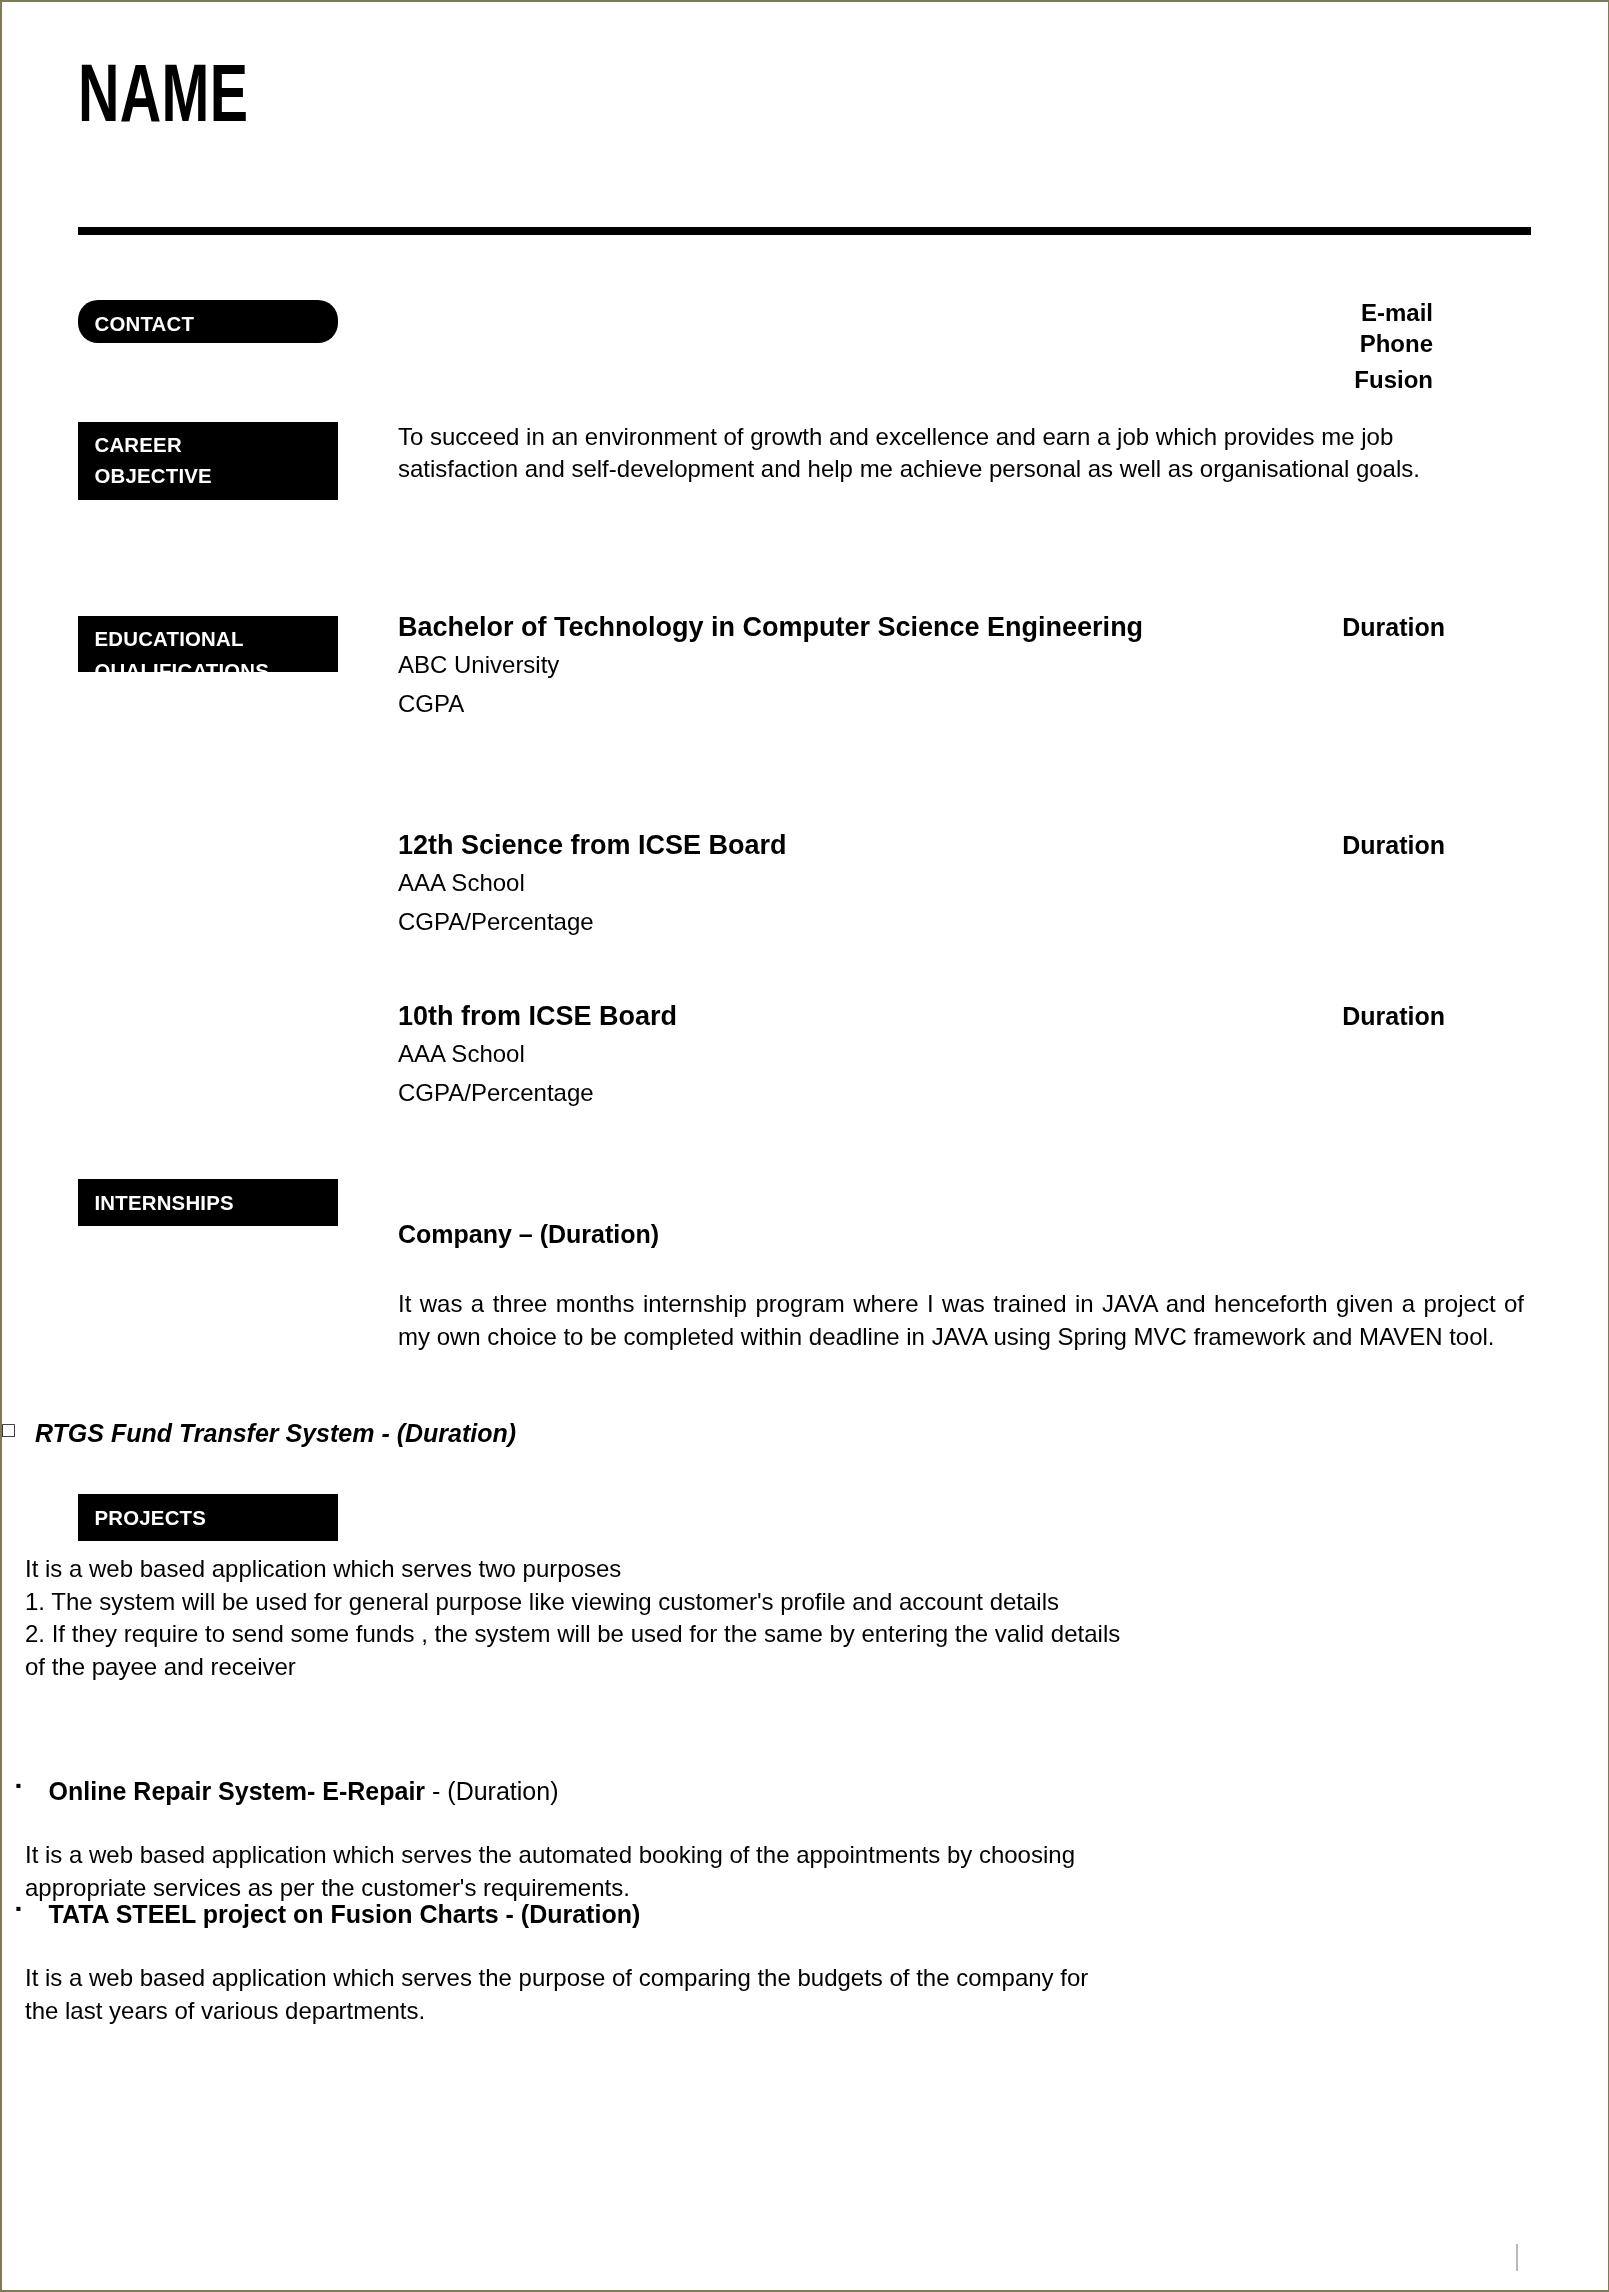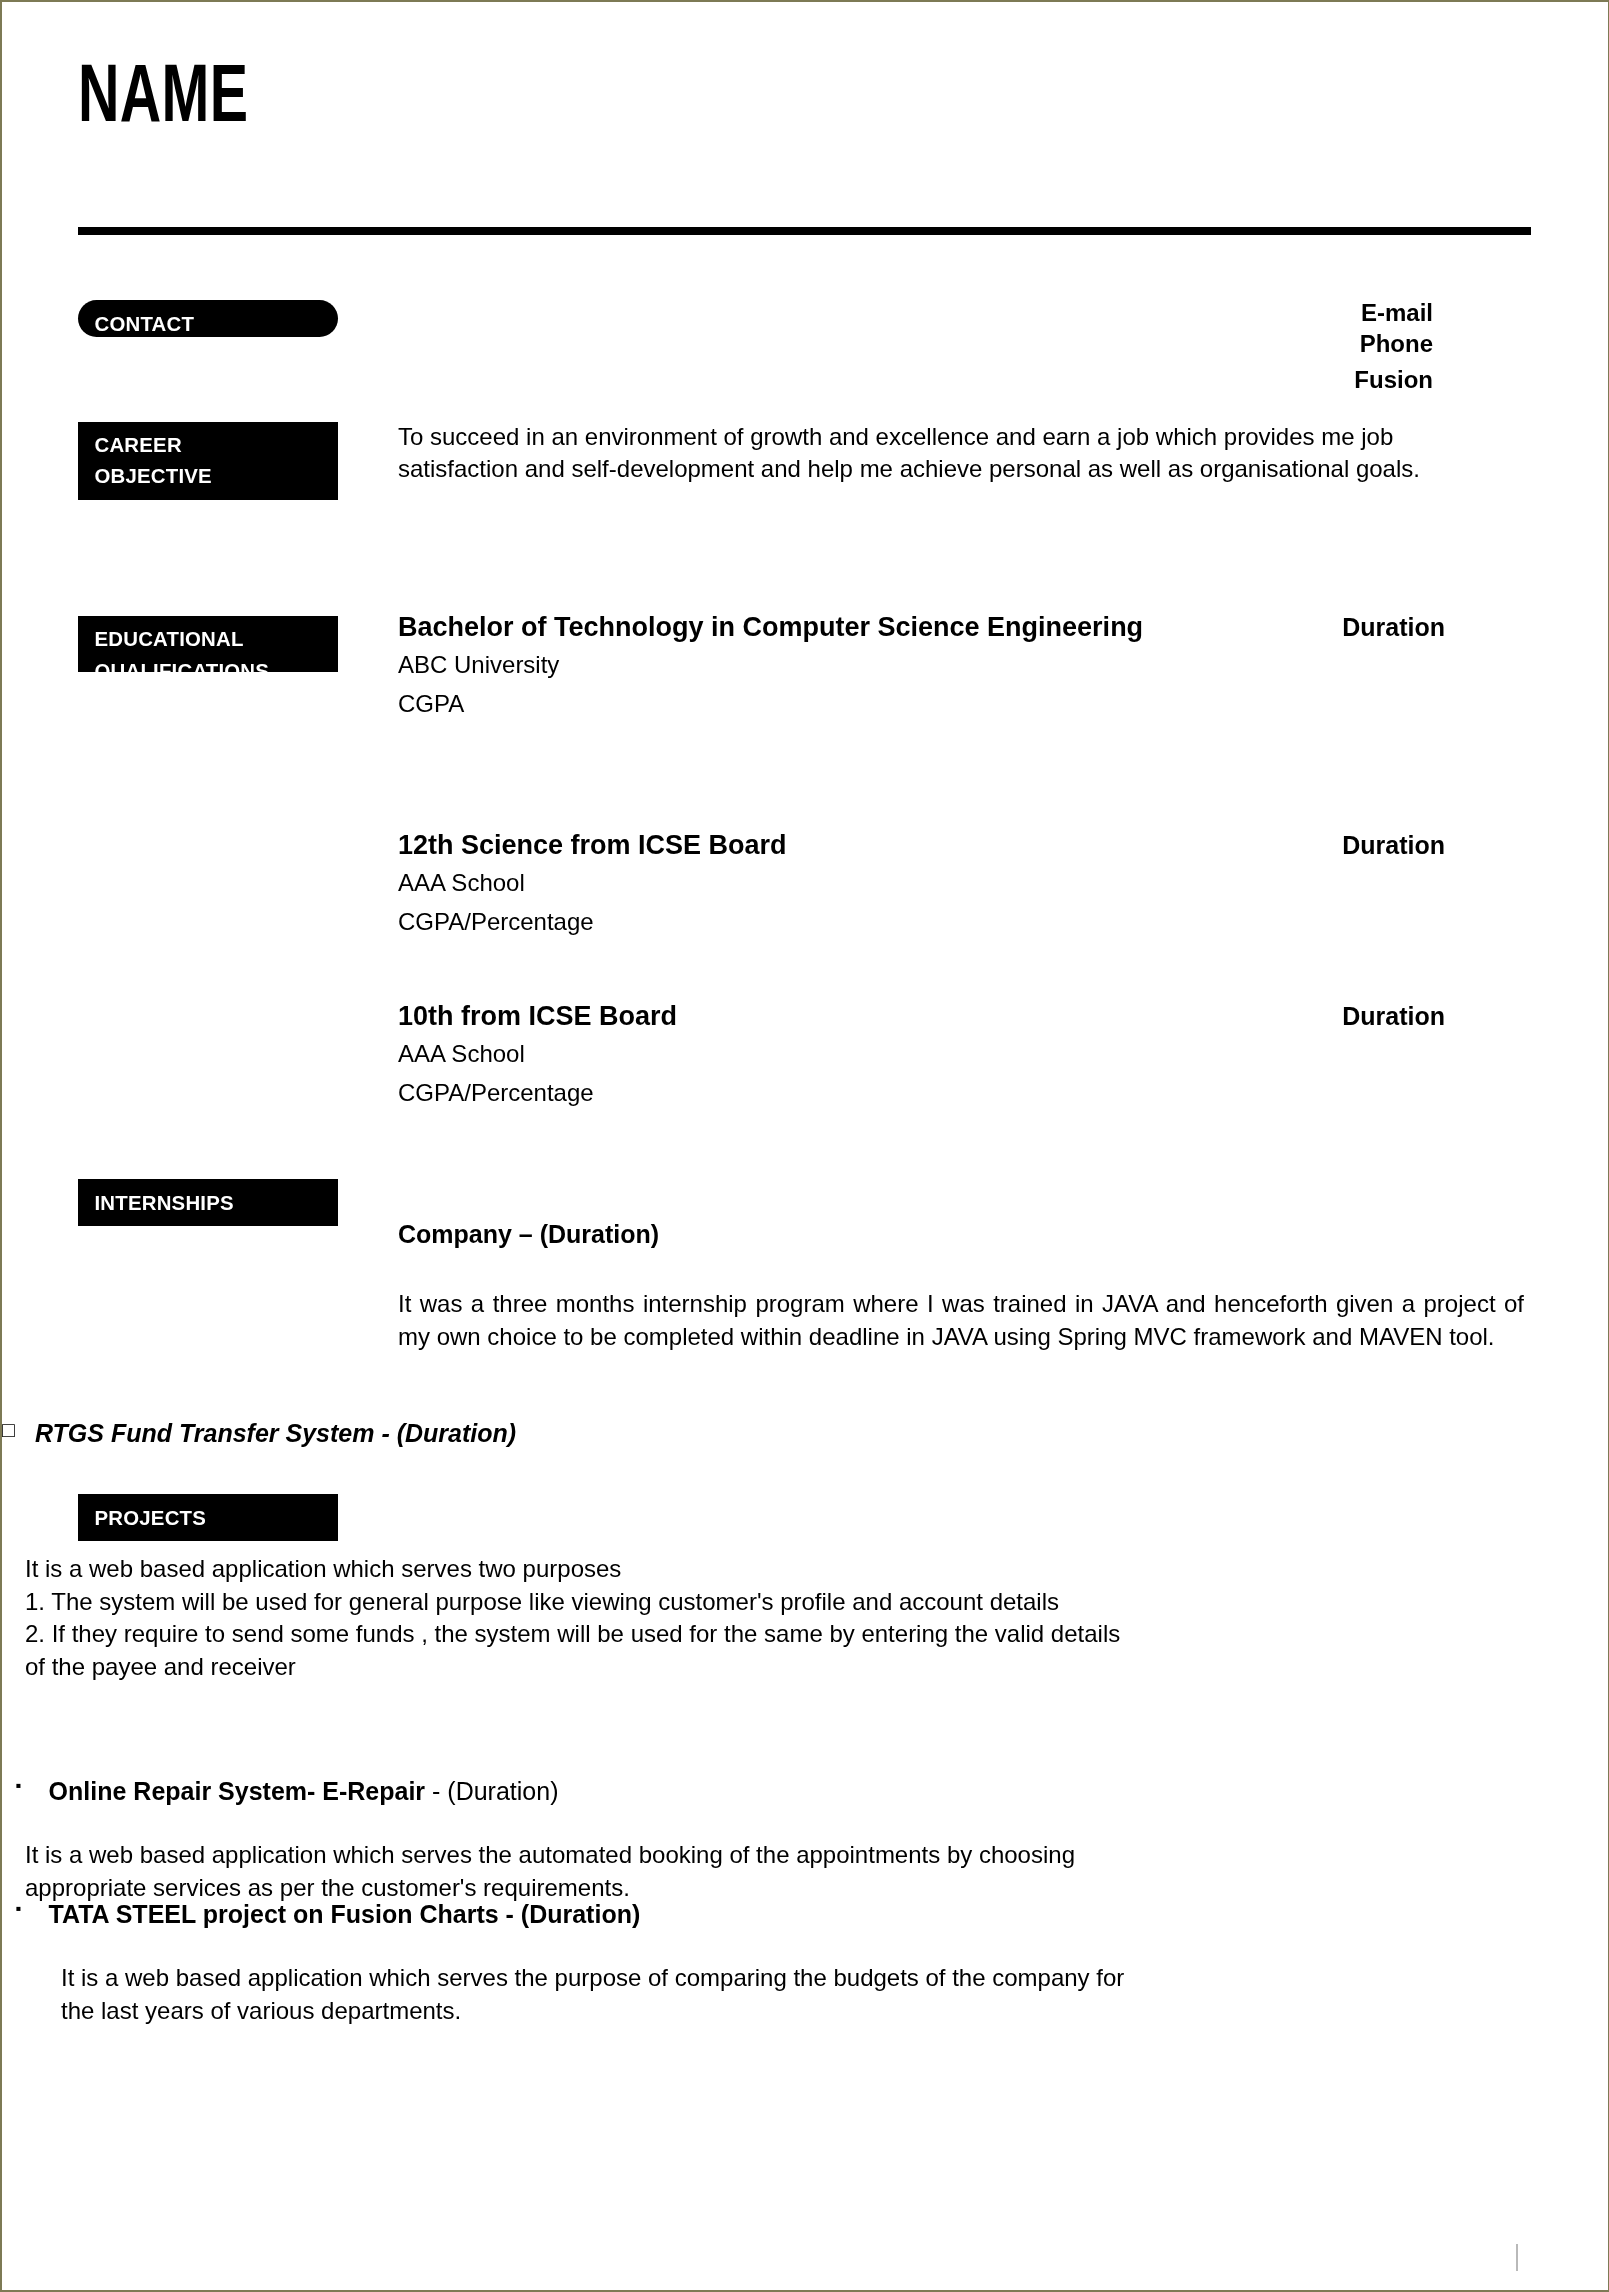--- a/index.html
+++ b/index.html
@@ -61,21 +61,21 @@
     left: 76px;
     width: 260px;
   }
   .sec-label .lbl-line {
     display: block;
     white-space: nowrap;
   }
 
   #label-contact {
     top: 298px;
-    height: 37px;
+    height: 43px;
     padding: 12.6px 0 0 16.5px;
     border-radius: 20px;
   }
   #label-career {
     top: 420px;
     height: 78px;
     padding: 11.6px 0 0 16.5px;
   }
   #label-career .lbl-line + .lbl-line { margin-top: 8.7px; }
   #label-education {
@@ -199,21 +199,21 @@
     font-size: 24px;
     line-height: 1.36;
     font-weight: 400;
   }
 
   #proj-1-title { top: 1416px; left: 0; font-style: italic; }
   #proj-1-body  { top: 1551px; left: 23px; width: 1097px; }
   #proj-2-title { top: 1774px; left: 13.6px; }
   #proj-2-body  { top: 1837px; left: 23px; width: 1097px; }
   #proj-3-title { top: 1897px; left: 13.6px; }
-  #proj-3-body  { top: 1960px; left: 23px; width: 1097px; margin-left: 36px; }
+  #proj-3-body  { top: 1960px; left: 23px; width: 1097px; }
 
   .faint-mark {
     position: absolute;
     left: 1514px;
     top: 2242px;
     width: 1.9px;
     height: 27px;
     background: #b9b9b9;
   }
 </style>

